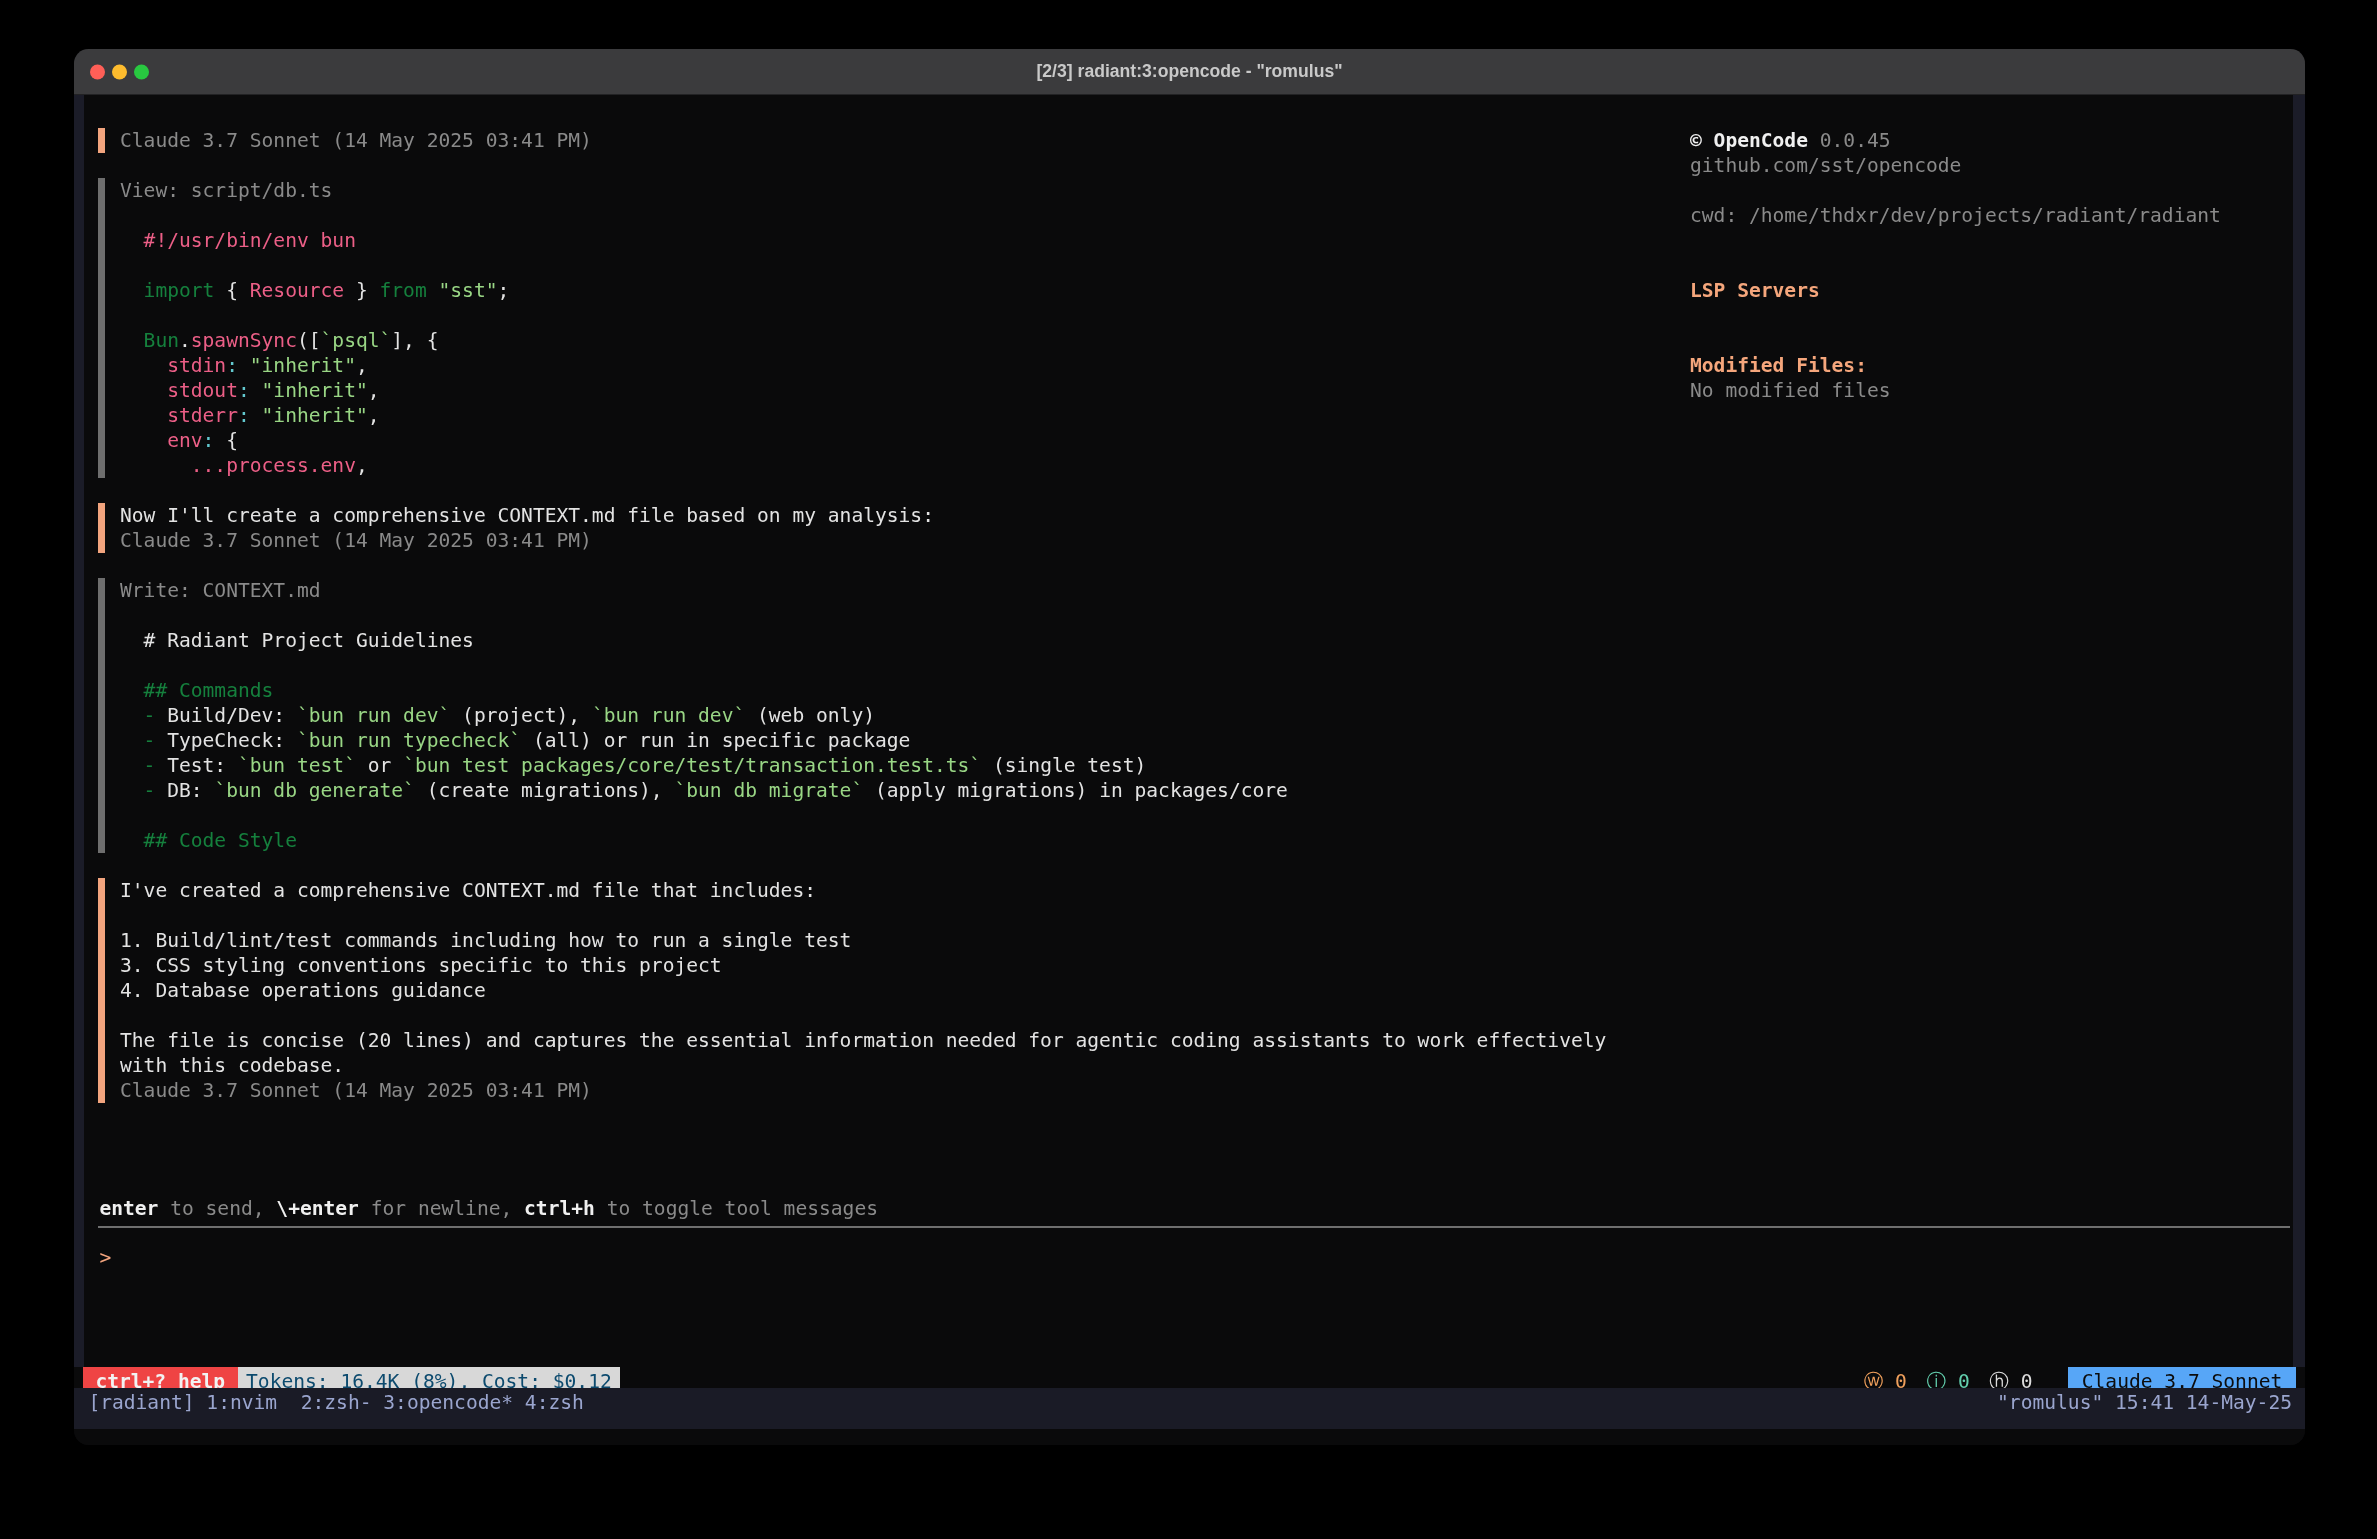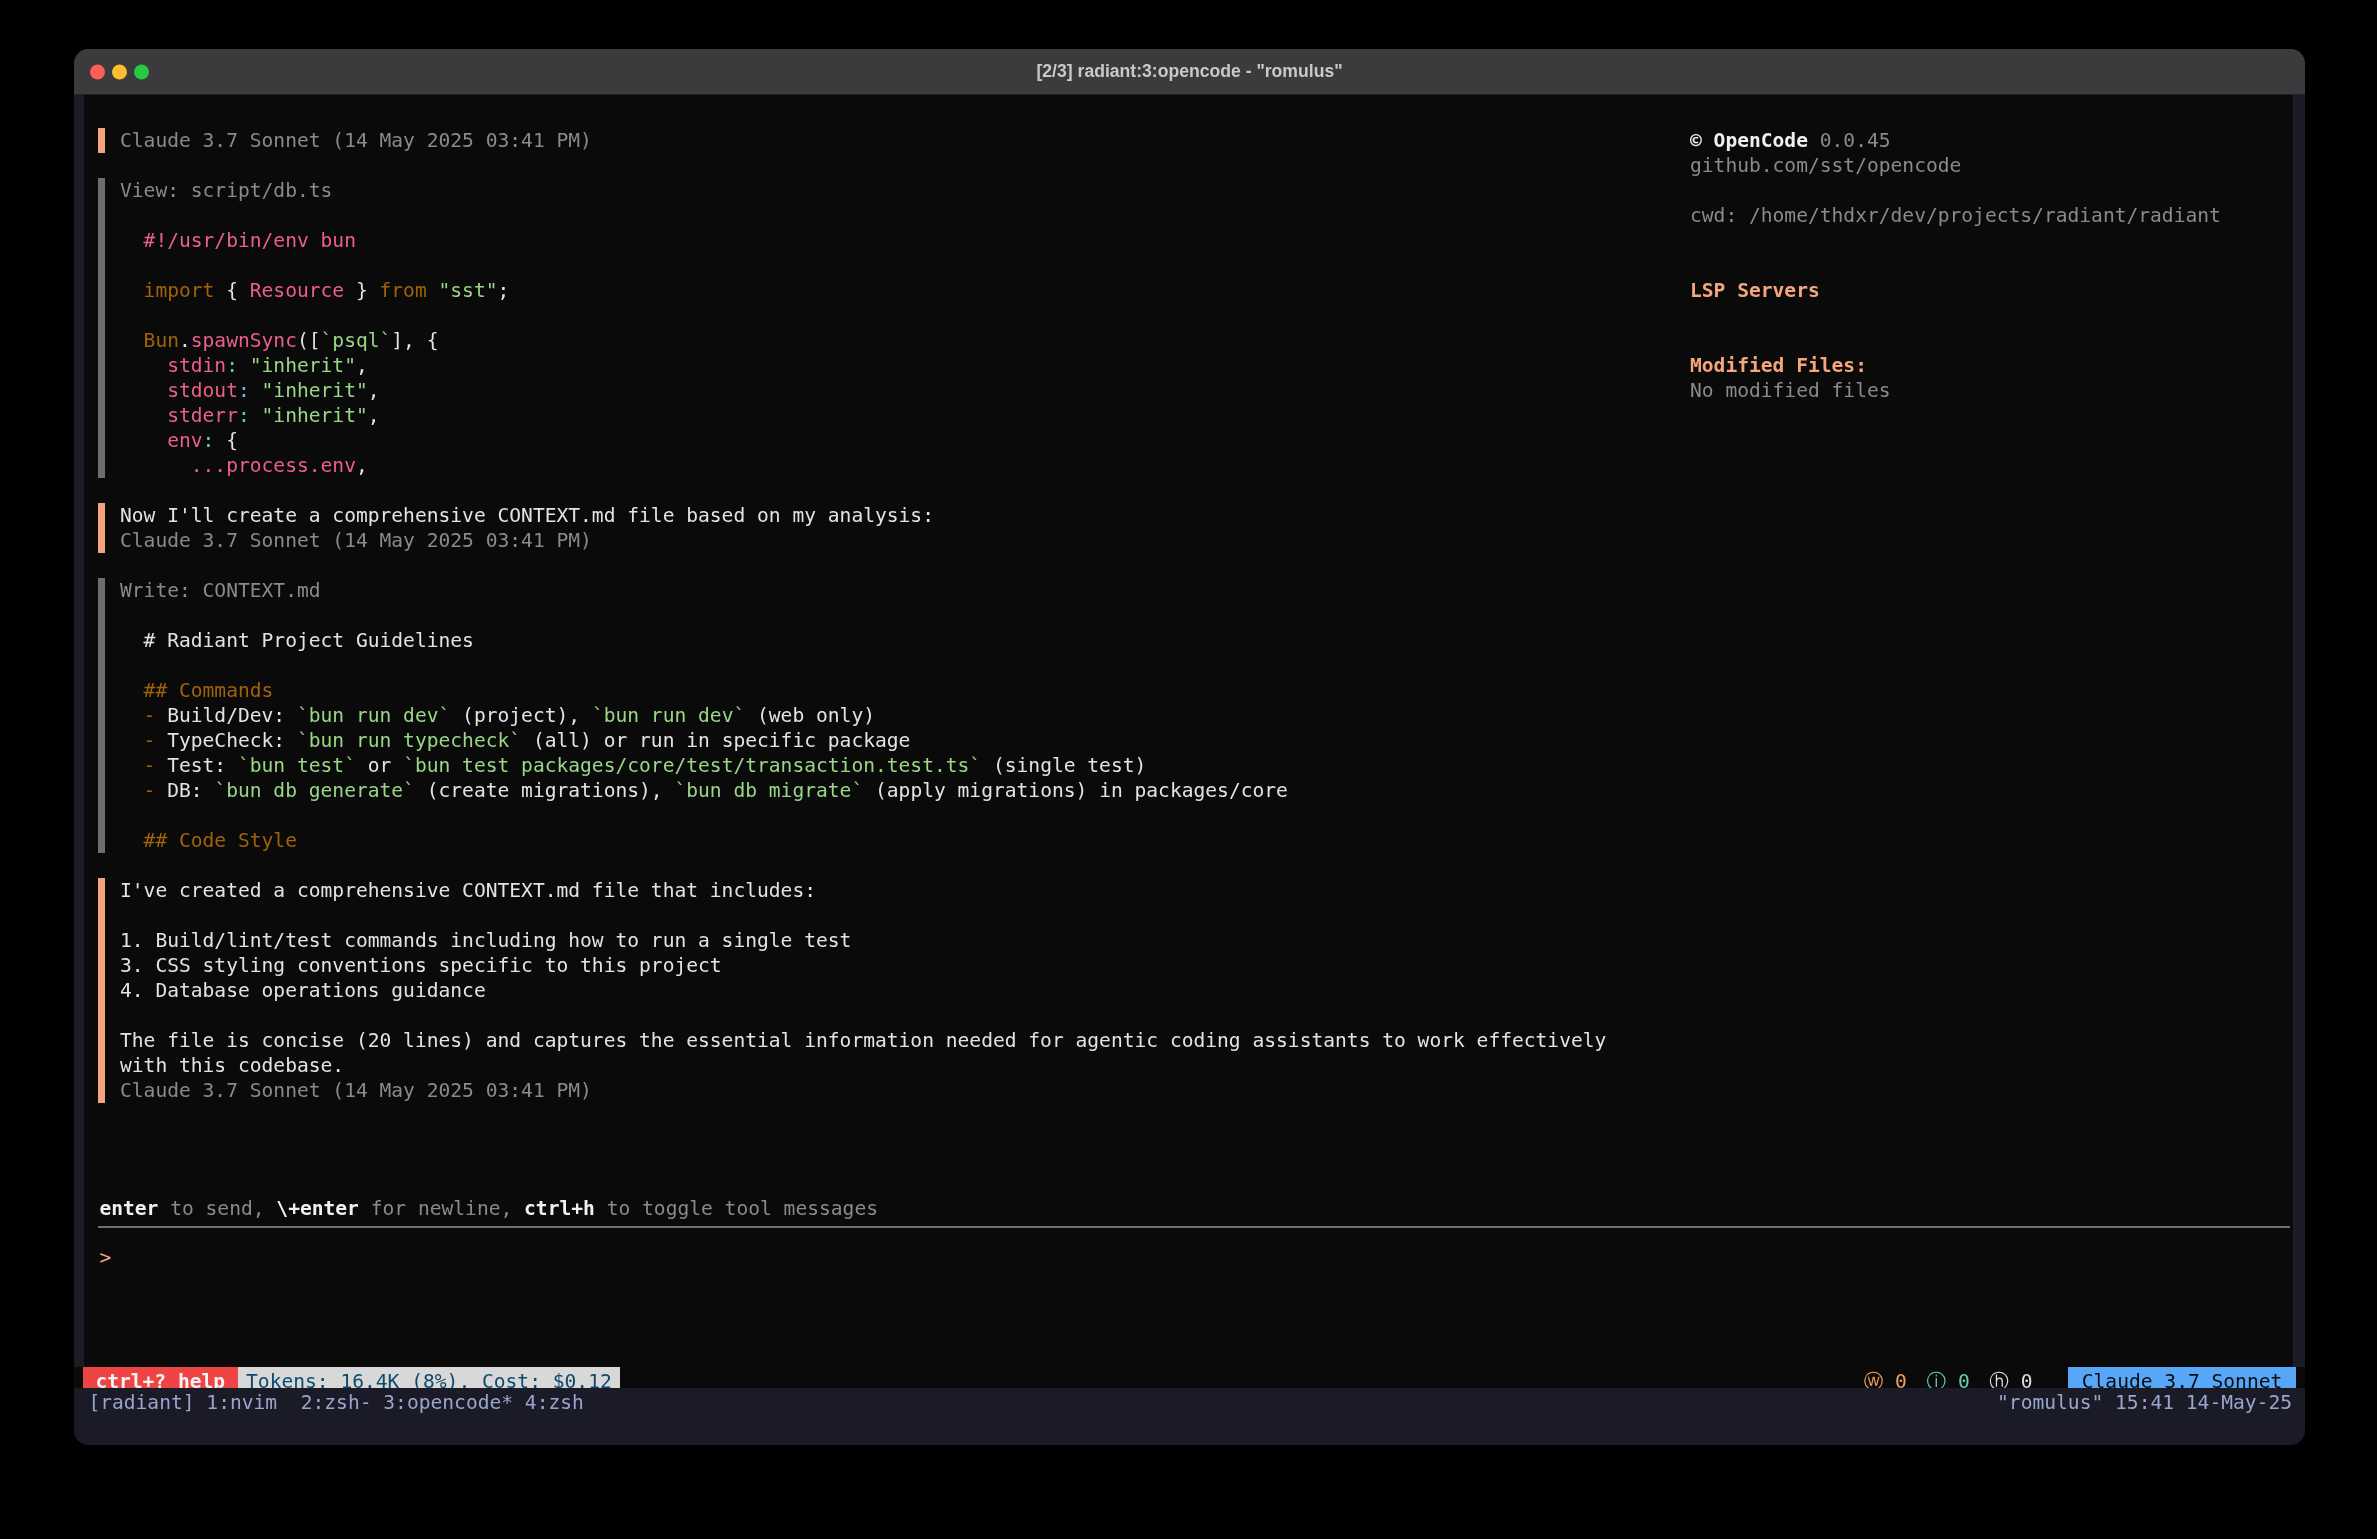--- a/index.html
+++ b/index.html
@@ -29,21 +29,21 @@
   .gutter.right { right:0; width:11.7px; }
 
   .conversation { position:absolute; left:24px; top:33px; width:1527px; }
   .block { border-left:7.8px solid #6e6e6e; padding-left:15px; margin-bottom:25px; }
   .b-orange { border-left-color:#f2a47e; }
   .b-gray { border-left-color:#6e6e6e; }
   .line { white-space:pre-wrap; }
 
   .c-white { color:#e3e3e3; }
   .c-gray { color:#8a8a8a; }
-  .c-blue { color:#a16207; }
+  .c-blue { color:#15803d; }
   .c-green { color:#99d685; }
   .c-pink { color:#ec5f87; }
   .c-cyan { color:#62c8cf; }
   .c-bold { color:#f0f0f0; font-weight:bold; }
   .c-orange-bold { color:#f5a67c; font-weight:bold; }
 
   .sidebar { position:absolute; left:1616px; top:33px; width:581px; }
 
   .hint { position:absolute; left:25.4px; top:1101px; white-space:pre; }
   .divider { position:absolute; left:24px; top:1131px; width:2192px; height:2px; background:#6f6f6f; }
@@ -55,21 +55,21 @@
   .chip-help { background:#ef4444; color:#f2f2f2; font-weight:bold; padding:0 12.4px; }
   .chip-tokens { background:#d8d8d8; color:#0c4a6e; padding:0 8.5px; }
   .oc-right { margin-left:auto; display:flex; align-items:center; gap:19.6px; }
   .counter { white-space:pre; }
   .col-orange { color:#f0a05c; }
   .col-teal { color:#63cfae; }
   .col-white { color:#dcdcdc; }
   .circ { font-family:"DejaVu Sans", sans-serif; }
   .chip-model { background:#57a6f7; color:#0c0c0c; padding:0 13.7px;margin-left:16px; }
 
-  .tmux { position:absolute; left:0; right:0; top:1293px; height:57px; background:#1a1b26;
+  .tmux { position:absolute; left:0; right:0; top:1293px; height:41px; background:#1a1b26;
     color:#9aa5ce; display:flex; justify-content:space-between; align-items:flex-start;
     padding:0.7px 13px 0 14.4px; line-height:27px; white-space:pre; }
 </style>
 </head>
 <body>
 
 <div class="window">
   <div class="titlebar">
     <div class="lights">
       <span class="light red"></span>

